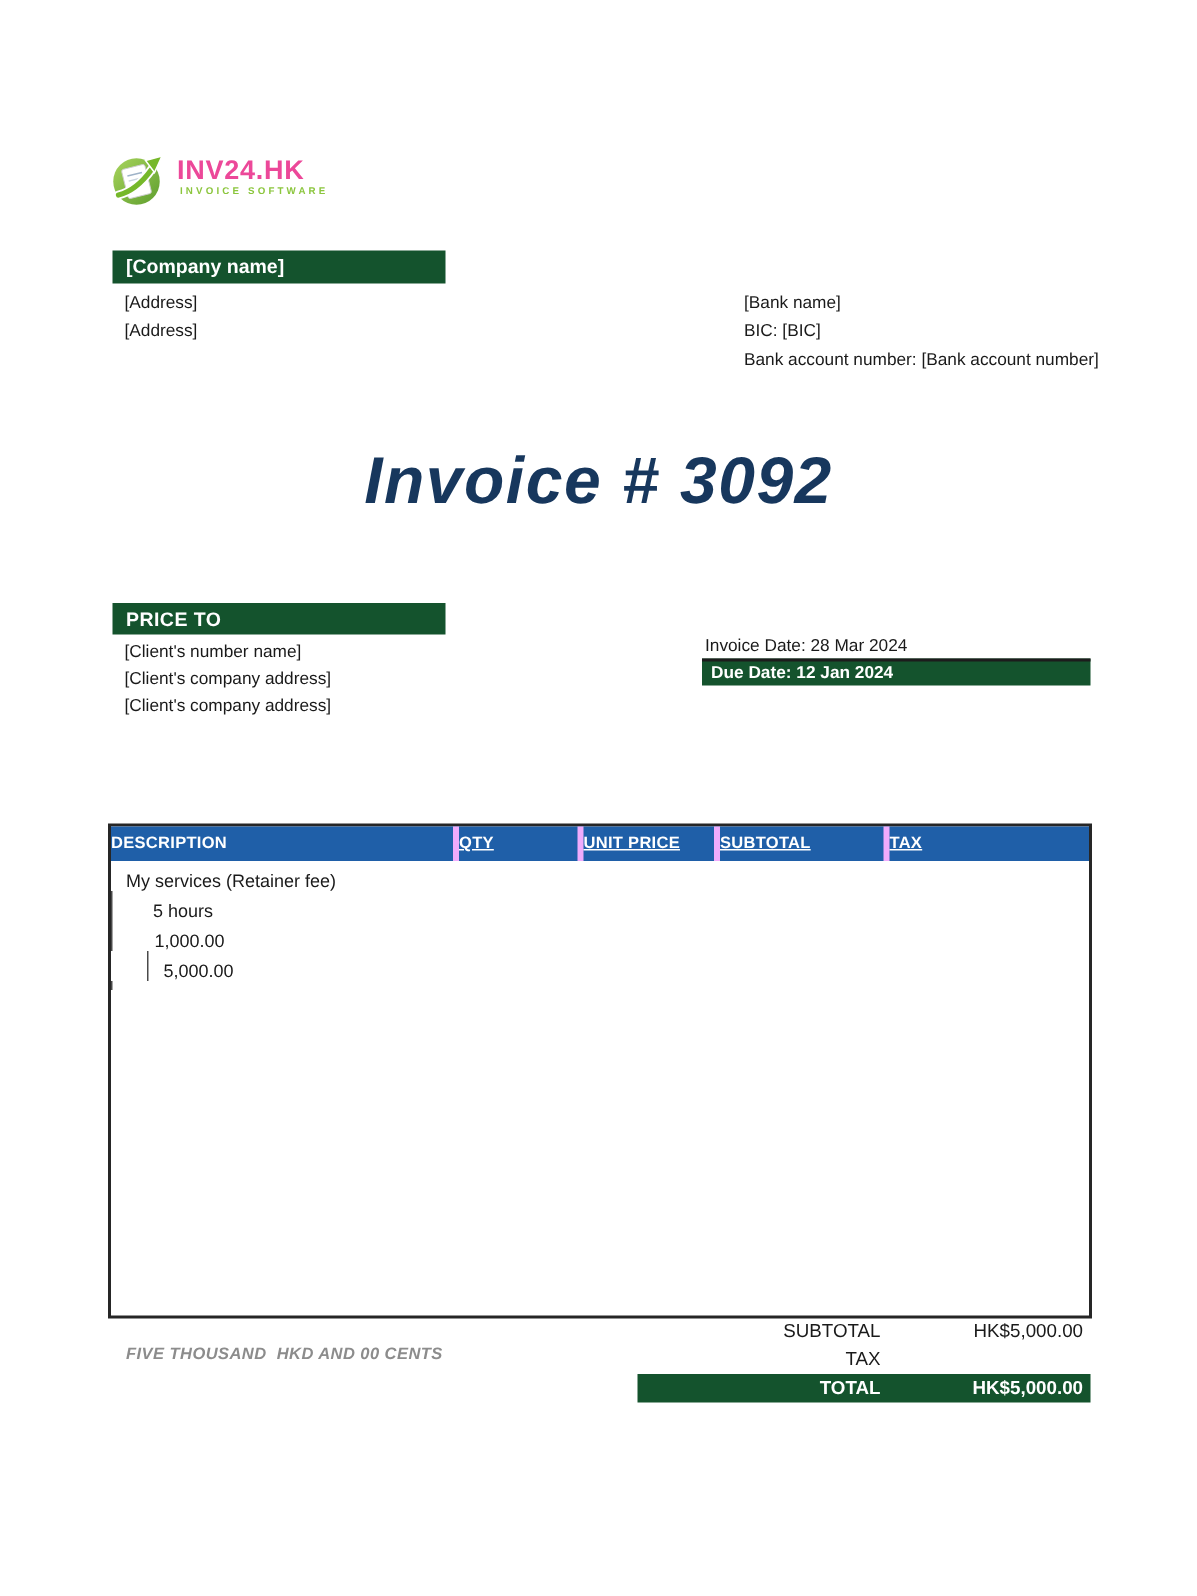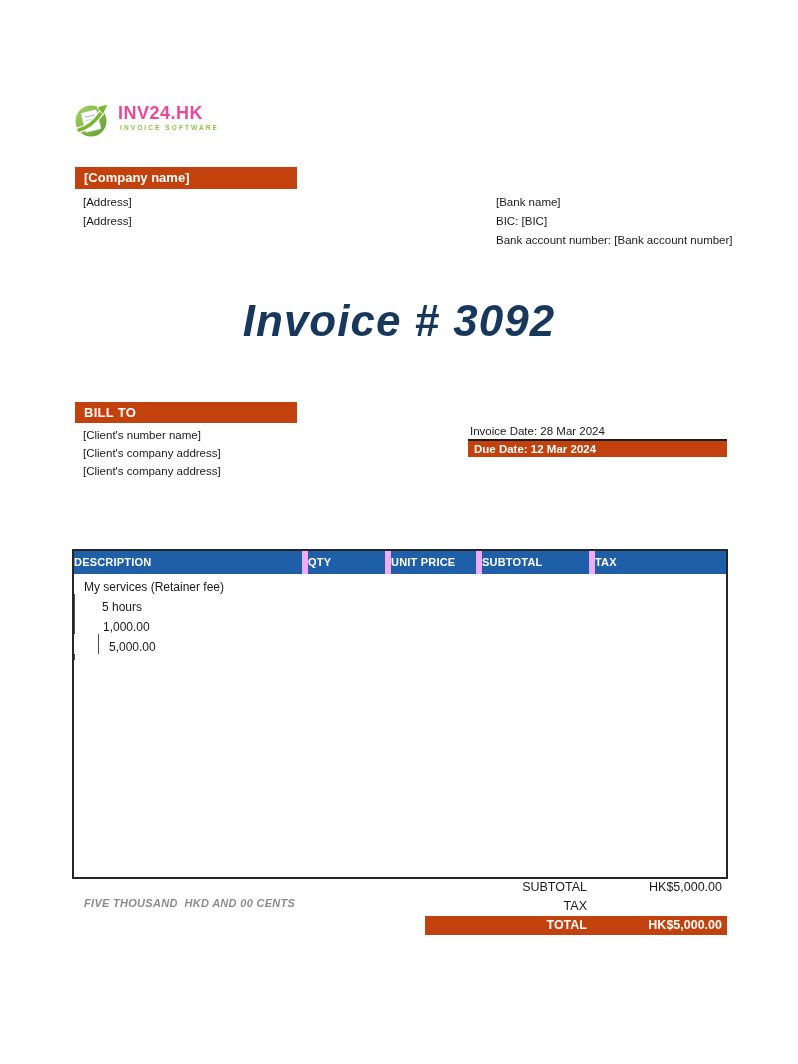--- a/index.html
+++ b/index.html
@@ -33,21 +33,21 @@
     font-size: 6.5px;
     font-weight: bold;
     color: #8CC63E;
     letter-spacing: 2.1px;
     margin-top: 2px;
     padding-left: 2px;
   }
   
   .bar {
     position: absolute;
-    background: #c2410c;
+    background: #14532d;
     color: #ffffff;
     font-weight: bold;
   }
   .company-bar {
     left: 75px; top: 167px;
     width: 222px; height: 22px;
     font-size: 13px; line-height: 22px;
     padding-left: 9px; box-sizing: border-box;
   }
   .billto-bar {
@@ -107,21 +107,21 @@
   .thead { display: flex; background: #1F5FA8; height: 23px; }
   .th {
     color: #ffffff;
     font-size: 11px;
     font-weight: bold;
     text-align: left;
     line-height: 23px;
     box-sizing: border-box;
     letter-spacing: 0.2px;
   }
-  .th + .th { border-left: 6px solid #f0abfc; }
+  .th + .th { border-left: 4px solid #f0abfc; text-decoration: underline; }
   .tbody { display: flex; height: 303px; flex-direction: column; }
   .td {
     box-sizing: border-box;
     font-size: 12px;
     padding-top: 6px;
     padding-left: 12px;
   }
   .td + .td { border-left: 1px solid #4a4a4a; }
   .col-desc  { width: 228px; }
   .col-qty   { width: 83px;  }
@@ -208,29 +208,29 @@
   </div>
 
   <div class="bank-block">
     <div>[Bank name]</div>
     <div>BIC: [BIC]</div>
     <div>Bank account number: [Bank account number]</div>
   </div>
 
   <div class="invoice-title">Invoice # 3092</div>
 
-  <div class="bar billto-bar">BILL TO</div>
+  <div class="bar billto-bar">PRICE TO</div>
   <div class="client-block">
     <div>[Client's number name]</div>
     <div>[Client's company address]</div>
     <div>[Client's company address]</div>
   </div>
 
   <div class="invoice-date">Invoice Date: 28 Mar 2024</div>
-  <div class="bar due-bar">Due Date: 12 Mar 2024</div>
+  <div class="bar due-bar">Due Date: 12 Jan 2024</div>
 
   <div class="items-table">
     <div class="thead">
       <div class="th col-desc">DESCRIPTION</div>
       <div class="th col-qty">QTY</div>
       <div class="th col-unit">UNIT PRICE</div>
       <div class="th col-sub">SUBTOTAL</div>
       <div class="th col-tax">TAX</div>
     </div>
     <div class="tbody">

